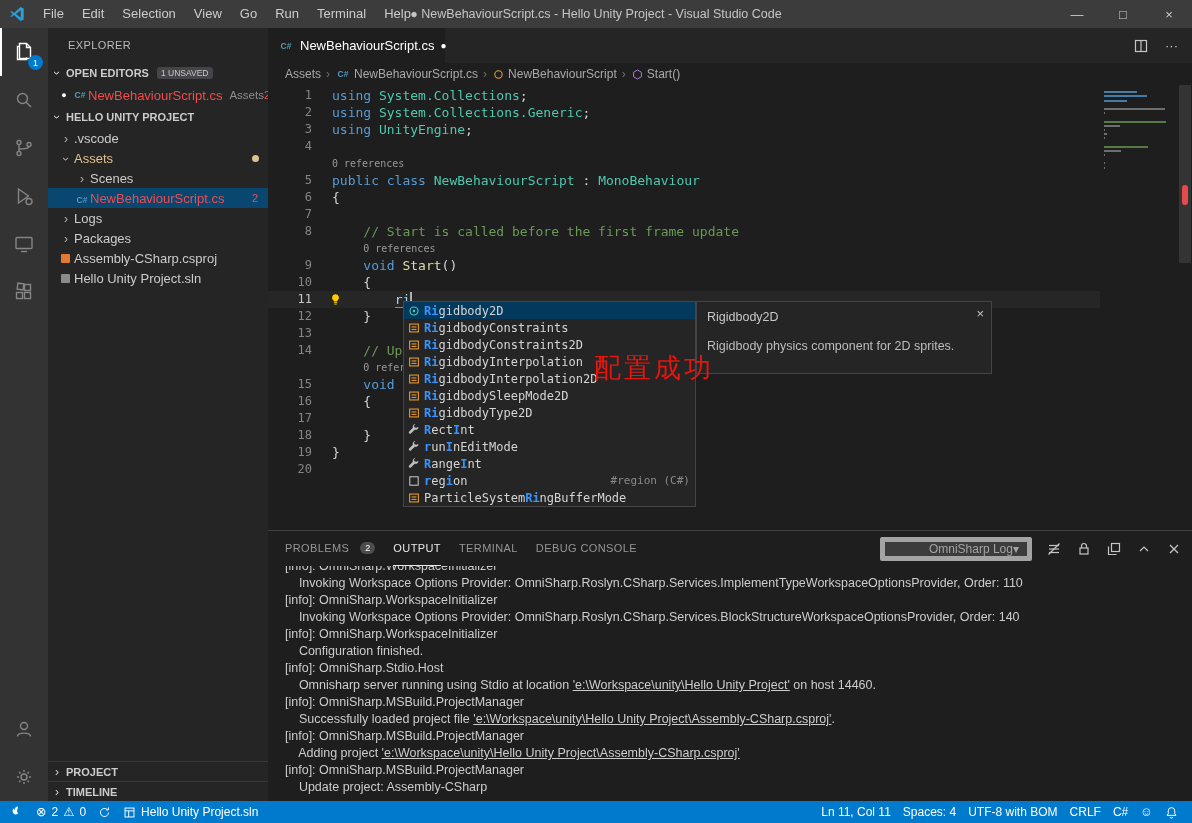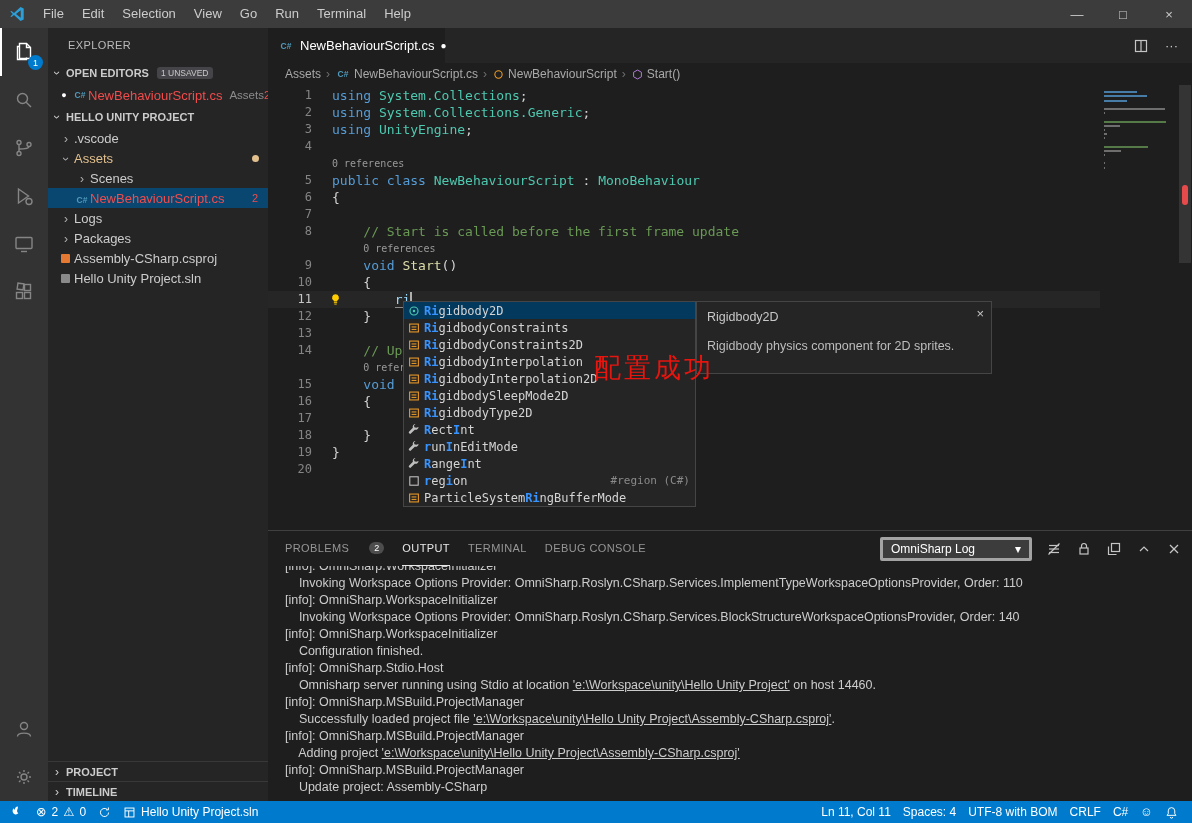--- a/index.html
+++ b/index.html
@@ -88,25 +88,25 @@
   .caret{display:inline-block;width:2px;height:14px;background:#aeafad;vertical-align:-2px}
   #minimap{position:absolute;top:4px;right:16px;width:72px;cursor:pointer}
   #scrollbar{position:absolute;top:0;right:0;width:14px;bottom:0;cursor:pointer}
   #scroll-thumb{position:absolute;top:0;left:1px;right:1px;height:178px;background:rgba(121,121,121,.25)}
   #error-mark{position:absolute;right:4px;top:100px;width:6px;height:20px;border-radius:3px;background:var(--error-red,#f14c4c);opacity:.95}
 
   
   #panel{height:271px;border-top:1px solid rgba(128,128,128,.35);display:flex;flex-direction:column;background:var(--editor-bg,#1e1e1e)}
   #panel-header{height:35px;display:flex;align-items:center;padding:0 10px 0 17px;flex:none}
   #panel-tabs{display:flex;height:35px}
-  .ptab{margin-right:18px;font-size:11px;letter-spacing:.4px;color:#969696;display:flex;align-items:center;gap:20px;cursor:pointer;border-bottom:1px solid transparent}
+  .ptab{margin-right:18px;font-size:11px;letter-spacing:.4px;color:#969696;display:flex;align-items:center;gap:11px;cursor:pointer;border-bottom:1px solid transparent}
   .ptab.active{color:#e7e7e7;border-bottom-color:#e7e7e7}
   .ptab-badge{background:#4d4d4d;color:#ffffff;border-radius:9px;font-size:9px;padding:1px 5px;letter-spacing:0}
   #panel-actions{margin-left:auto;display:flex;align-items:center;gap:14px}
-  #channel-select{width:152px;height:24px;background:#3c3c3c;border:3px solid #a3a3a3;border-radius:2px;display:flex;align-items:center;justify-content:space-between;padding:0 8px;font-size:12px;color:#ffffff;cursor:pointer}
+  #channel-select{width:152px;height:24px;background:#3c3c3c;border:5px solid #a3a3a3;border-radius:2px;display:flex;align-items:center;justify-content:flex-end;padding:0 8px;font-size:12px;color:#a3a3a3;cursor:pointer}
   #panel-actions svg{stroke:#c5c5c5;fill:none;stroke-width:1.2;cursor:pointer}
   #panel-content{flex:1;overflow:hidden;padding-left:17px;font-family:Liberation Sans, sans-serif;font-size:12.5px;line-height:17px;color:#cccccc}
   #output-log{margin-top:-8px;white-space:pre}
   .oline{height:17px;white-space:pre}
   .plink{text-decoration:underline;cursor:pointer}
 
   
   #statusbar{height:22px;background:var(--statusbar-bg,#007acc);display:flex;align-items:center;color:#ffffff;font-size:12px;padding:0 8px 0 4px}
   .sitem{display:flex;align-items:center;gap:5px;padding:0 6px;height:22px;cursor:pointer;white-space:nowrap}
   .sitem svg{stroke:#ffffff;fill:none;stroke-width:1.2}
@@ -141,20 +141,21 @@
   <nav id="menubar">
       <div class="menu-item">File</div>
       <div class="menu-item">Edit</div>
       <div class="menu-item">Selection</div>
       <div class="menu-item">View</div>
       <div class="menu-item">Go</div>
       <div class="menu-item">Run</div>
       <div class="menu-item">Terminal</div>
       <div class="menu-item">Help</div>
     </nav>
+  <div id="titlebar-title">● NewBehaviourScript.cs - Hello Unity Project - Visual Studio Code</div>
   <div id="win-controls">
     <div class="win-btn">—</div>
     <div class="win-btn">□</div>
     <div class="win-btn close">×</div>
   </div>
 </header>
 
 <div id="main">
 
   <aside id="activitybar">

